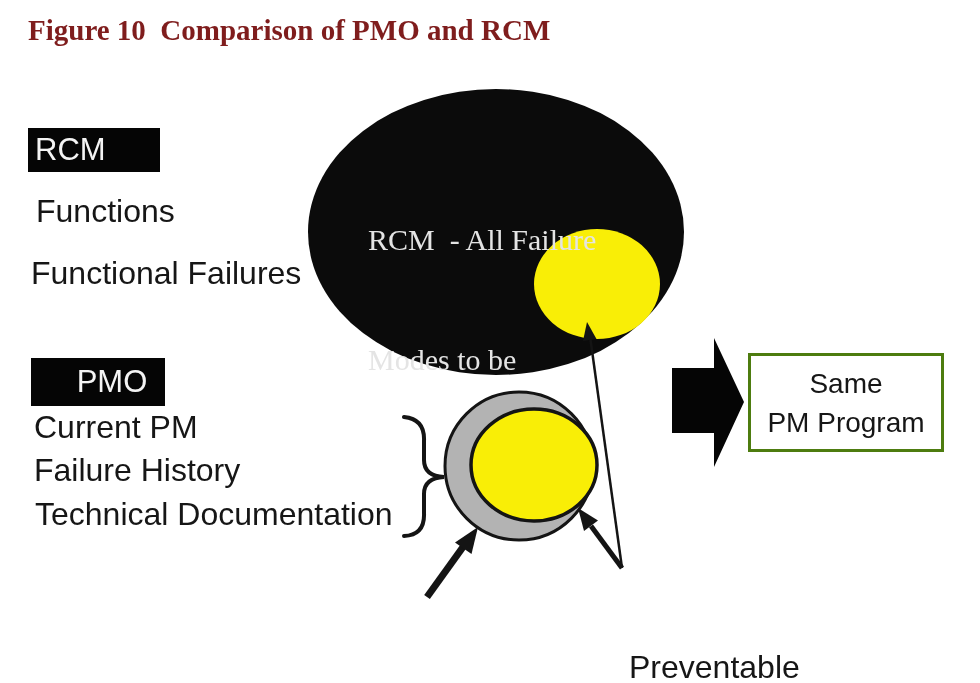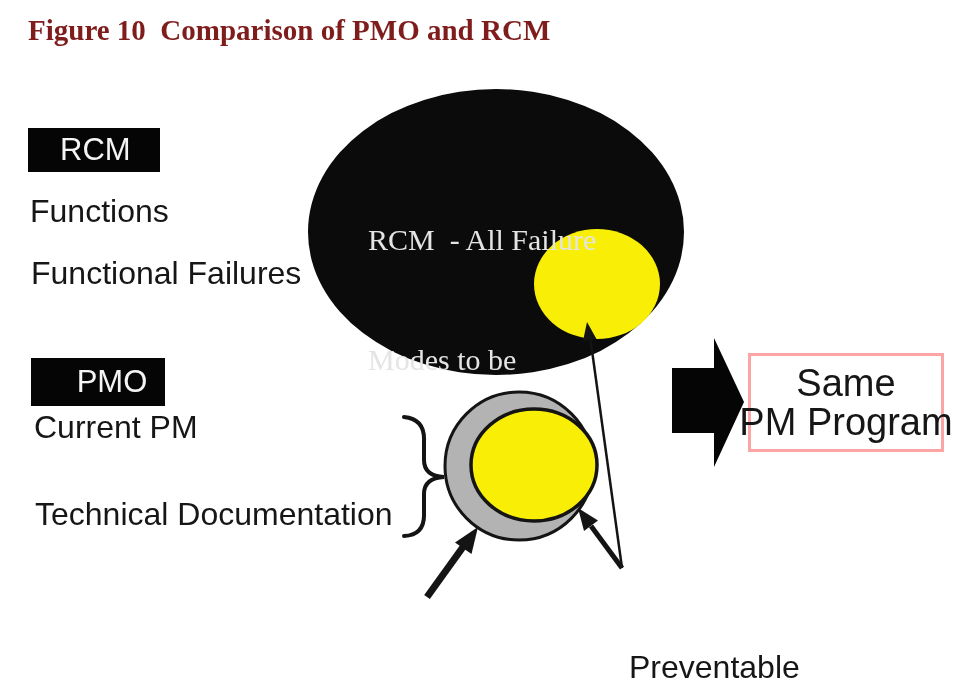--- a/index.html
+++ b/index.html
@@ -15,40 +15,40 @@
     position:absolute;left:28px;top:13px;
     font-family:"Liberation Serif", serif;
     font-weight:bold;font-size:29px;line-height:34px;
     white-space:pre;color:#7f1d1d;
   }
   .tag-box{
     position:absolute;background:#050505;color:#f4f4f4;
     display:flex;align-items:center;
     font-size:31px;
   }
-  .tag-rcm{left:28px;top:128px;width:132px;height:44px;padding-left:32px;box-sizing:border-box;}
+  .tag-rcm{left:28px;top:128px;width:132px;height:44px;padding-left:7px;box-sizing:border-box;}
   .tag-pmo{left:31px;top:358px;width:134px;height:48px;padding-left:28px;box-sizing:border-box;justify-content:center;}
   .side-label{
     position:absolute;font-size:32px;line-height:36px;white-space:pre;color:#161616;
   }
-  .lbl-functions{left:30px;top:193px;}
+  .lbl-functions{left:36px;top:193px;}
   .lbl-funcfail{left:31px;top:255px;}
   .lbl-currentpm{left:34px;top:409px;}
   .lbl-failhist{left:34px;top:452px;}
   .lbl-techdoc{left:35px;top:496px;}
   .svg-layer{position:absolute;left:0;top:0;width:980px;height:683px;}
   .ellipse-text{
     position:absolute;left:368px;top:140px;width:300px;
     font-size:30px;line-height:40px;color:#e4e4e4;white-space:pre;font-family:Liberation Serif, serif;
   }
   .result-box{
     position:absolute;left:748px;top:353px;width:196px;height:99px;
-    border:3px solid #fca5a5;background:#ffffff;box-sizing:border-box;
+    border:3px solid #4d7c0f;background:#ffffff;box-sizing:border-box;
     display:flex;flex-direction:column;align-items:center;justify-content:center;
-    font-size:38px;line-height:39px;text-align:center;white-space:pre;
+    font-size:28px;line-height:39px;text-align:center;white-space:pre;
   }
   .pool-label{
     position:absolute;left:177px;top:591px;
     font-size:32px;line-height:44px;white-space:pre;
   }
   .preventable-label{
     position:absolute;left:629px;top:570px;
     font-size:32px;line-height:39px;white-space:pre;
   }
 </style>
@@ -62,20 +62,21 @@
   <div class="tag-box tag-rcm">
     <span>RCM</span>
   </div>
   <div class="side-label lbl-functions">Functions</div>
   <div class="side-label lbl-funcfail">Functional Failures</div>
 
   <div class="tag-box tag-pmo">
     <span>PMO</span>
   </div>
   <div class="side-label lbl-currentpm">Current PM</div>
+  <div class="side-label lbl-failhist">Failure History</div>
   <div class="side-label lbl-techdoc">Technical Documentation</div>
 
   <svg class="svg-layer" viewBox="0 0 980 683" xmlns="http://www.w3.org/2000/svg">
 
     <ellipse cx="496" cy="232" rx="188" ry="143" fill="#0B0B0B"></ellipse>
 
     <ellipse cx="597" cy="284" rx="63" ry="55" fill="#F9EE06"></ellipse>
 
     <circle cx="519" cy="466" r="74" fill="#B3B3B3" stroke="#141414" stroke-width="3"></circle>
 

